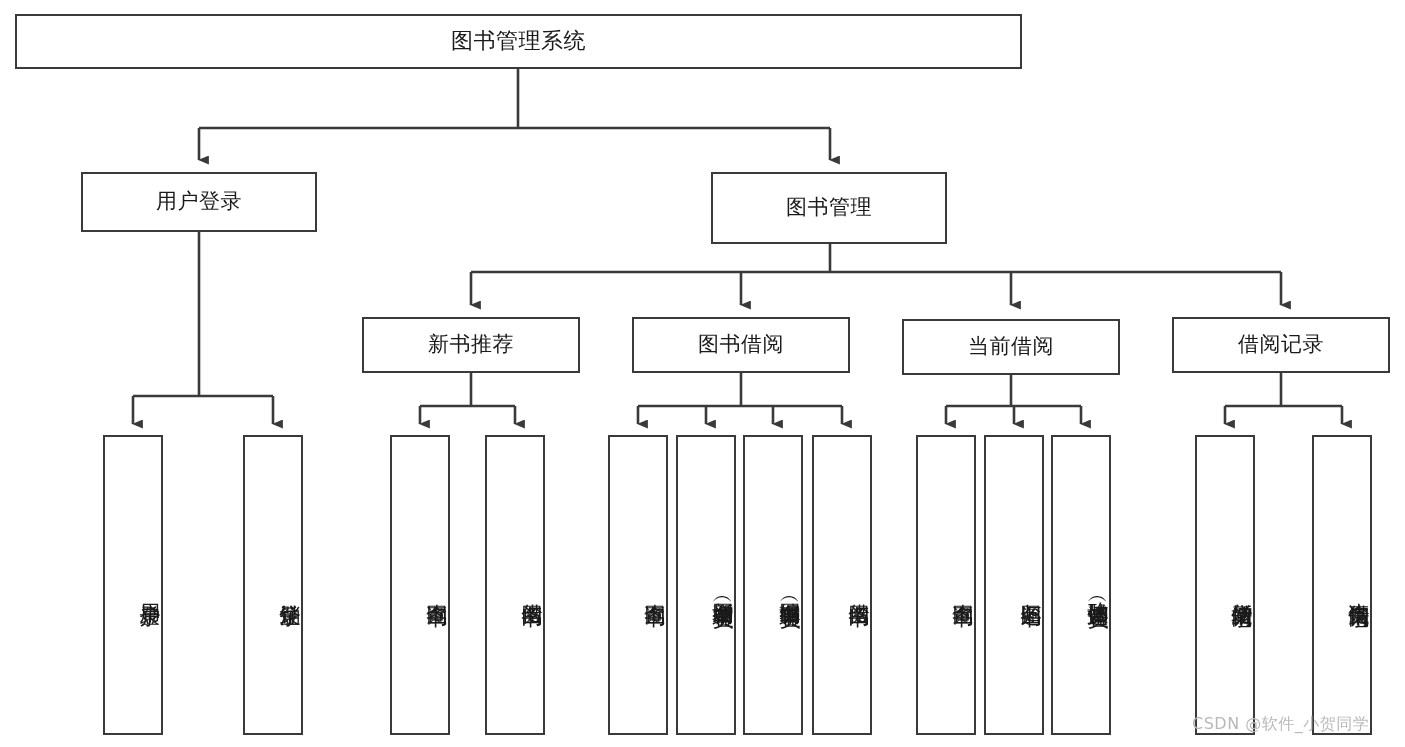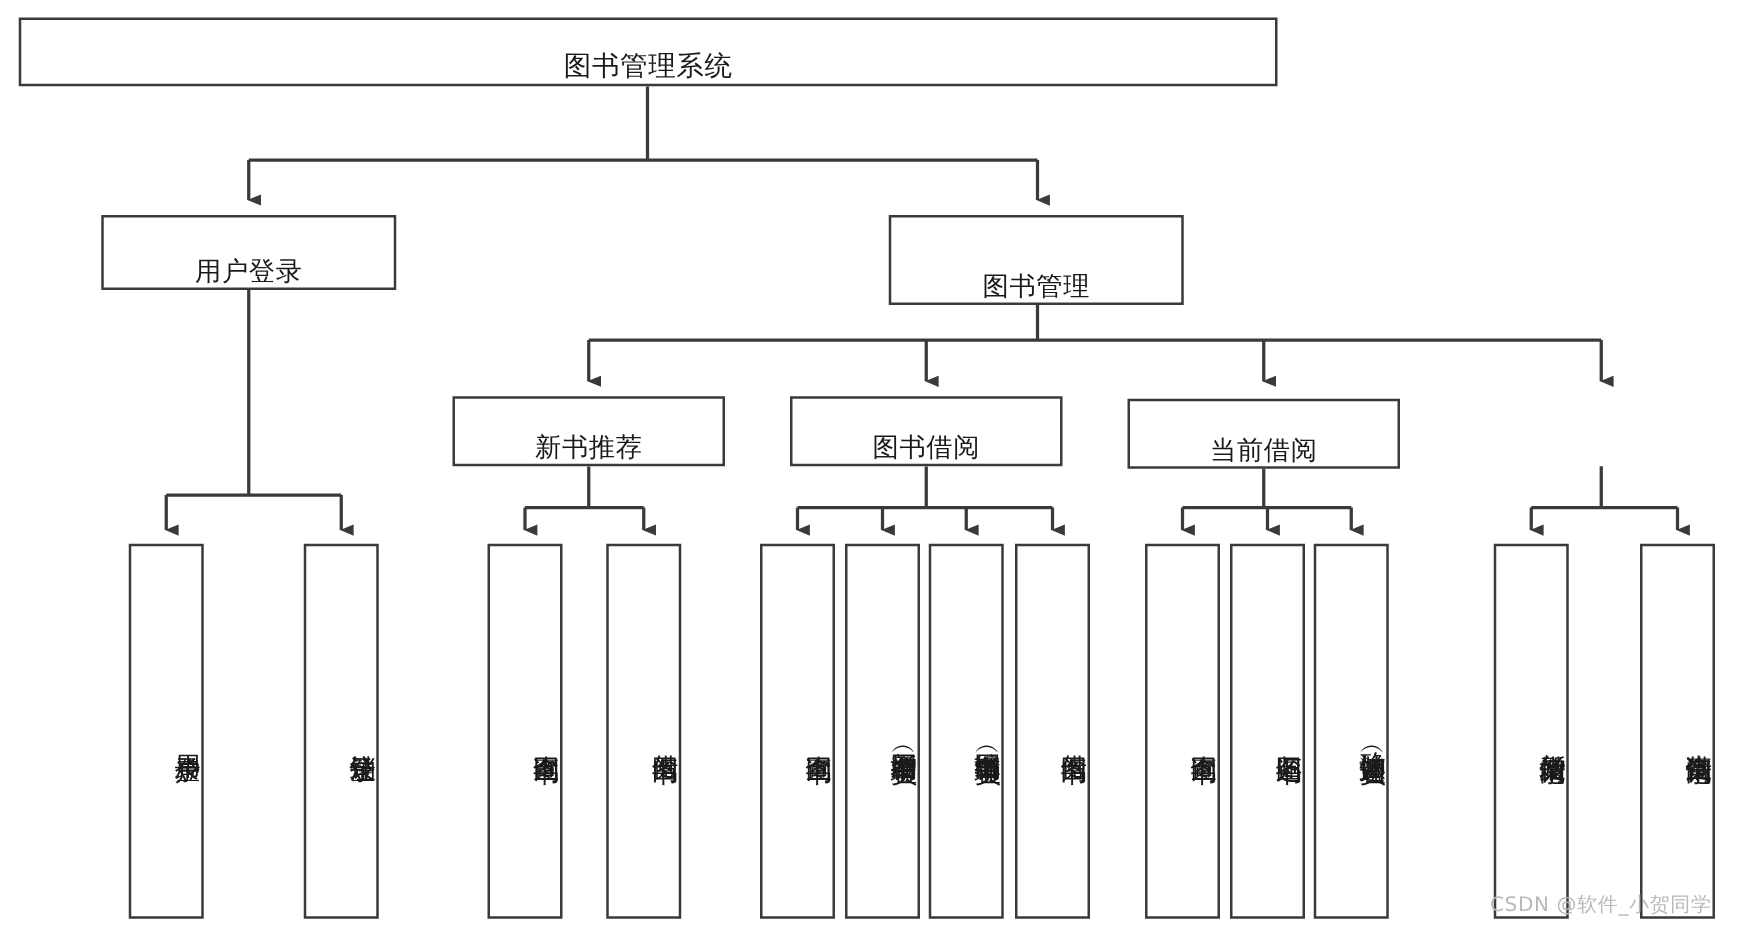--- a/index.html
+++ b/index.html
@@ -24,21 +24,21 @@
     width: 1405px;
     height: 747px;
   }
   .node {
     position: absolute;
     box-sizing: border-box;
     border: 2px solid #3a3a3a;
     background: #ffffff;
     color: #1a1a1a;
     display: flex;
-    align-items: flex-end;
+    align-items: center;
     justify-content: center;
     text-align: center;
   }
   .node.horiz {
     font-size: 21px;
     line-height: 1.2;
     letter-spacing: 0.5px;
   }
   .node.root {
     font-size: 22px;
@@ -137,20 +137,23 @@
 
   <div class="node horiz" style="left: 632px; top: 317px; width: 218px; height: 56px;">
     <span>图书借阅</span>
   </div>
   <div class="node horiz" style="left: 362px; top: 317px; width: 218px; height: 56px;">
     <span>新书推荐</span>
   </div>
   <div class="node horiz" style="left: 902px; top: 319px; width: 218px; height: 56px;">
     <span>当前借阅</span>
   </div>
+  <div class="node horiz" style="left: 1172px; top: 317px; width: 218px; height: 56px;">
+    <span>借阅记录</span>
+  </div>
 
   <div class="node vert" style="left: 103px; top: 435px; width: 60px; height: 300px;">
     <span class="vtext">用户登录</span>
   </div>
   <div class="node vert" style="left: 243px; top: 435px; width: 60px; height: 300px;">
     <span class="vtext">注销登录</span>
   </div>
   <div class="node vert" style="left: 390px; top: 435px; width: 60px; height: 300px;">
     <span class="vtext">查询图书</span>
   </div>

